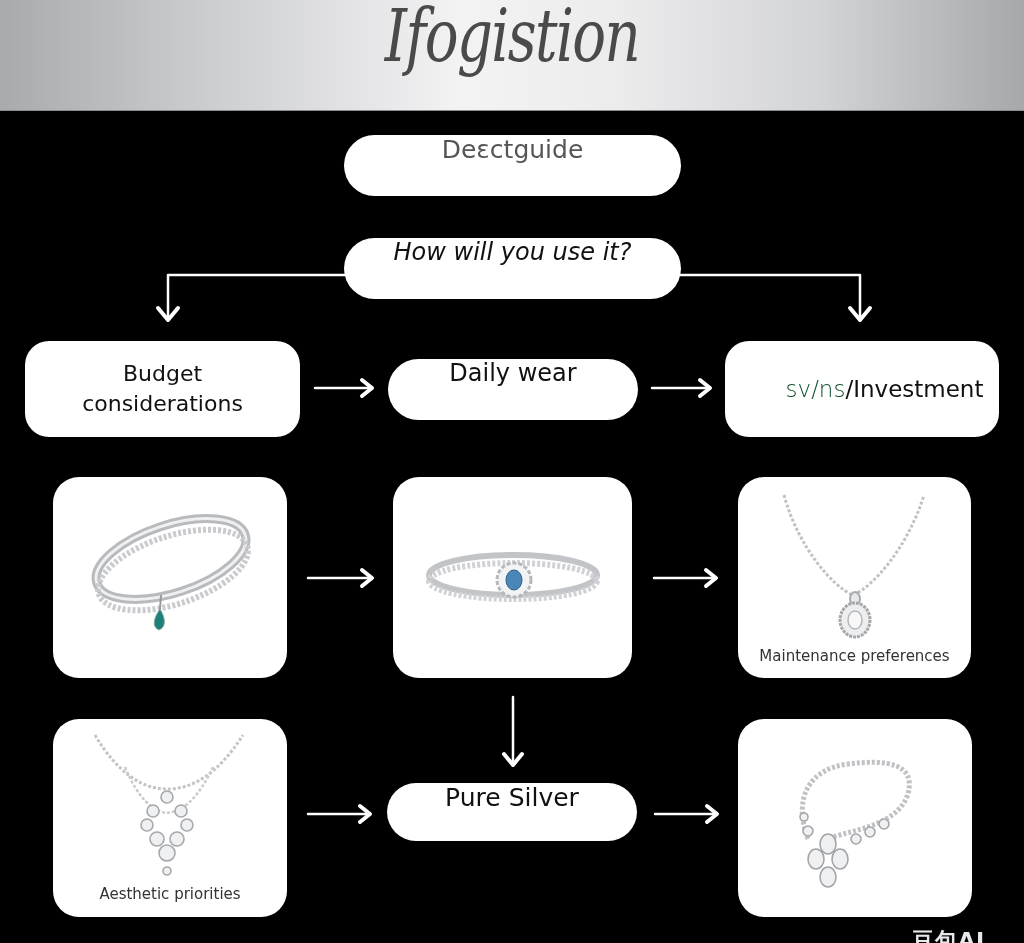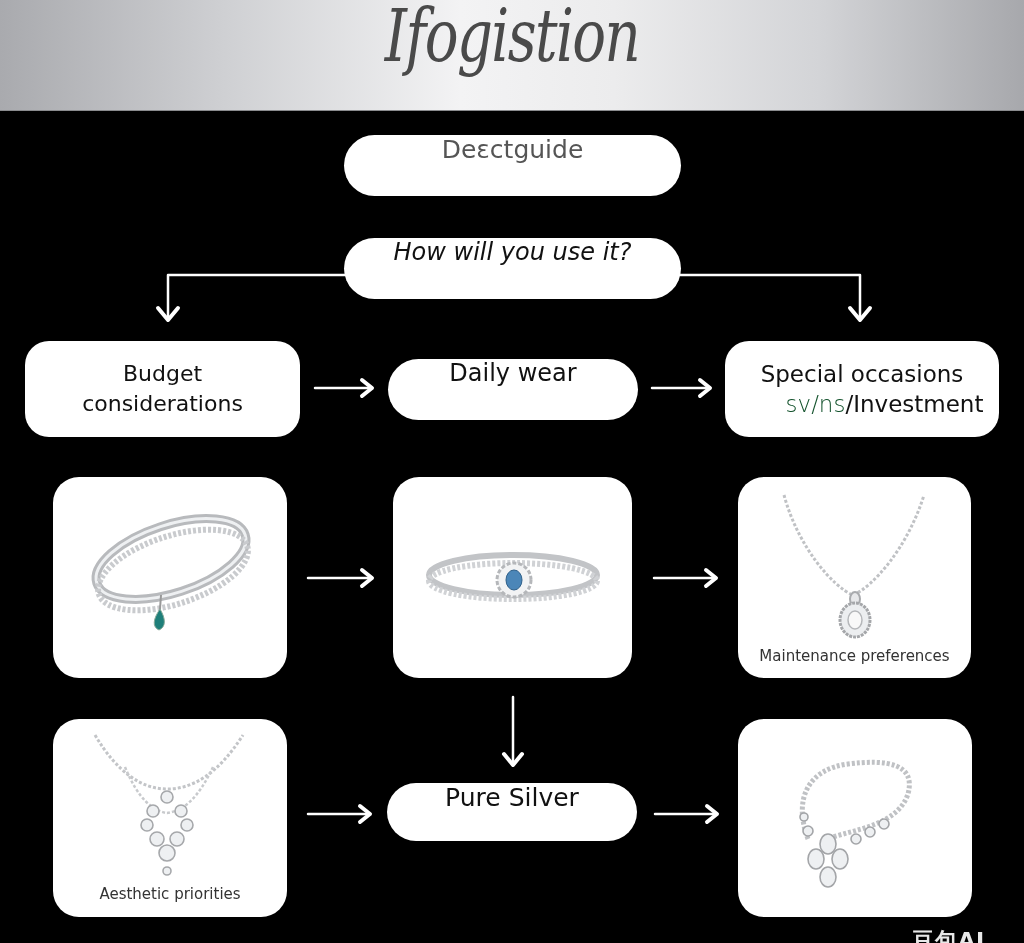--- a/index.html
+++ b/index.html
@@ -90,21 +90,20 @@
 <div class="box" style="left:25px; top:341px; width:275px; height:96px; font-size:22px; line-height:30px;">
   <span>Budget</span>
   <span>considerations</span>
 </div>
 
 <div class="pill" style="left:388px; top:359px; width:250px; height:61px; font-size:24px;">
   <span>Daily wear</span>
 </div>
 
 <div class="box" style="left:725px; top:341px; width:274px; height:96px; font-size:23px; line-height:30px;">
-  <span>Special occasions</span>
   <span><span style="font-weight:300;color:#14532d;margin-left:45px;">sv/ns</span><span>/Investment</span></span>
 </div>
 
 <div class="card" style="left:53px; top:477px; width:234px; height:201px;">
   <svg width="234" height="201" viewBox="0 0 234 201">
     <ellipse cx="118" cy="82" rx="78" ry="34" transform="rotate(-18 118 82)" fill="none" stroke="#b8babd" stroke-width="9"></ellipse>
     <ellipse cx="118" cy="82" rx="78" ry="34" transform="rotate(-18 118 82)" fill="none" stroke="#eef0f2" stroke-width="3"></ellipse>
     <ellipse cx="120" cy="93" rx="78" ry="34" transform="rotate(-18 120 93)" fill="none" stroke="#c9cbce" stroke-width="6" stroke-dasharray="3 2"></ellipse>
     <line x1="108" y1="118" x2="107" y2="132" stroke="#999" stroke-width="2"></line>
     <path d="M107 132 C100 142 99 150 106 153 C113 150 113 142 107 132 Z" fill="#1f7f7a" stroke="#8a9" stroke-width="1"></path>

